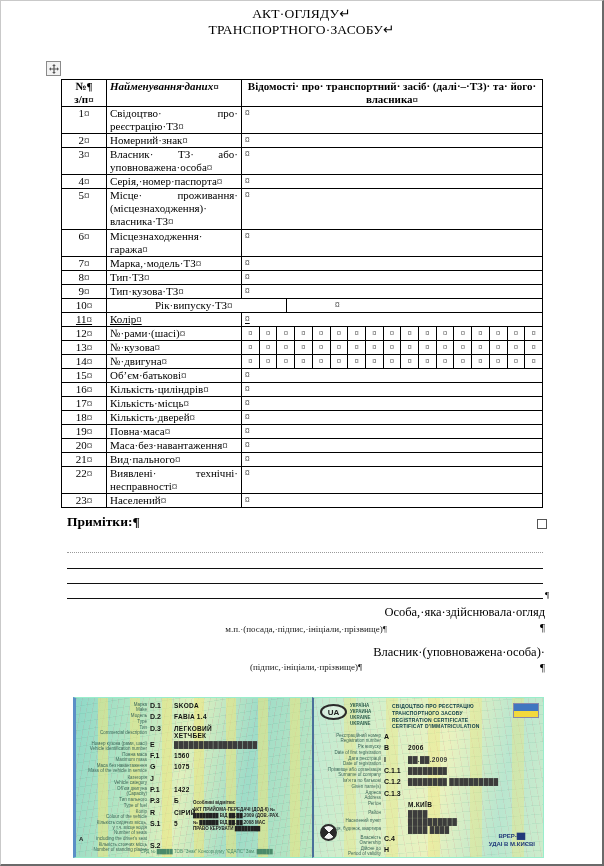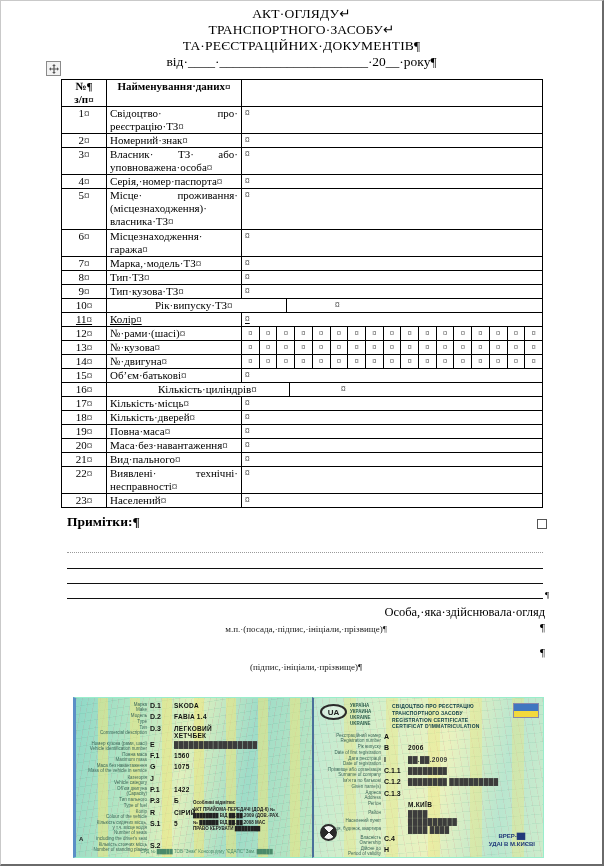--- a/index.html
+++ b/index.html
@@ -27,21 +27,21 @@
   .tc{padding:0 3px;}
   .tnum{width:45px;flex:0 0 45px;border-right:1px solid #000;text-align:center;}
   .tlabel{width:135px;flex:0 0 135px;border-right:1px solid #000;}
   .tlabel.just{text-align:justify;}
   .tvalue{flex:1;font-size:9.5px;}
   .tvalue.grid{display:flex;padding:0;}
   .vin{flex:1;border-right:1px solid #000;text-align:center;font-size:8.5px;line-height:13px;}
   .vin:last-child{border-right:none;}
   .thead{font-weight:bold;text-align:center;}
   .thead .tvalue{font-size:11px;}
-  .thead .tlabel{text-align:center;}
+  .thead .tlabel{text-align:left;font-style:italic;}
   
   .notes-heading{position:absolute;left:66px;top:513px;font-size:13.5px;font-weight:bold;}
   .resize-handle{position:absolute;left:536px;top:518px;width:10px;height:10px;border:1px solid #555;background:#fff;}
   .line{position:absolute;left:66px;width:476px;height:0;}
   .line.dotted{border-top:1px dotted #9a9a9a;}
   .line.solid{border-top:1px solid #111;}
   .line-mark{position:absolute;left:544px;font-size:9px;}
   .sig-row{position:absolute;left:66px;width:478px;display:flex;align-items:flex-end;font-size:12.5px;flex-direction:column;}
   .sig-fill{flex:1;border-bottom:1px solid #111;height:14px;}
   .sig-mark{font-size:11px;padding-left:1px;}
@@ -93,39 +93,38 @@
     text-align:center;white-space:pre-line;line-height:1.3;}
 </style>
 </head>
 <body>
 
 <div class="page">
 
   <div class="title-block">
     <div>АКТ·ОГЛЯДУ↵</div>
     <div>ТРАНСПОРТНОГО·ЗАСОБУ↵</div>
-    <div>ТА·РЕЄСТРАЦІЙНИХ·ДОКУМЕНТІВ¶</div>
   </div>
-  <div class="date-line">від·____·______________________·20__·року¶</div>
 
   <div class="move-handle">
     <span>
       <svg width="10" height="10" viewBox="0 0 10 10">
           <path d="M5 0 L6.8 2 H5.6 V4.4 H8 V3.2 L10 5 L8 6.8 V5.6 H5.6 V8 H6.8 L5 10 L3.2 8 H4.4 V5.6 H2 V6.8 L0 5 L2 3.2 V4.4 H4.4 V2 H3.2 Z" fill="#555"></path>
         </svg>
     </span>
   </div>
 
   <div class="t-table">
     <div class="trow thead" style="min-height:26px;">
       <div class="tc tnum">
         <div>№¶</div>
         <div>з/п¤</div>
       </div>
       <div class="tc tlabel">Найменування·даних¤</div>
+      <div class="tc tvalue">Відомості· про· транспортний· засіб· (далі·–·ТЗ)· та· його· власника¤</div>
     </div>
     <div id="table-body">
         <div class="trow" style="min-height: 27px;">
           <div class="tc tnum">1¤</div>
           <div class="tc tlabel just">Свідоцтво· про· реєстрацію·ТЗ¤</div>
           <div class="tc tvalue">¤</div>
         </div>
         <div class="trow" style="min-height: 13px;">
           <div class="tc tnum">2¤</div>
           <div class="tc tlabel">Номерний·знак¤</div>
@@ -243,21 +242,21 @@
             <div class="vin">¤</div>
             <div class="vin">¤</div>
             <div class="vin">¤</div>
           </div>
         </div>
         <div class="trow" style="min-height: 13px;">
           <div class="tc tnum">15¤</div>
           <div class="tc tlabel">Об’єм·батькові¤</div>
           <div class="tc tvalue">¤</div>
         </div>
-        <div class="trow" style="min-height: 13px; gap: 48px;">
+        <div class="trow" style="min-height: 13px;">
           <div class="tc tnum">16¤</div>
           <div class="tc tlabel">Кількість·циліндрів¤</div>
           <div class="tc tvalue">¤</div>
         </div>
         <div class="trow" style="min-height: 13px;">
           <div class="tc tnum">17¤</div>
           <div class="tc tlabel">Кількість·місць¤</div>
           <div class="tc tvalue">¤</div>
         </div>
         <div class="trow" style="min-height: 13px;">
@@ -303,20 +302,21 @@
   <div class="line-mark" style="top:589px;">¶</div>
 
   <div class="sig-row" style="top:604px;">
     <span>Особа,·яка·здійснювала·огляд</span>
     <span class="sig-fill"></span>
     <span class="sig-mark">¶</span>
   </div>
   <div class="caption" style="top:623px;">м.п.·(посада,·підпис,·ініціали,·прізвище)¶</div>
 
   <div class="sig-row" style="top:644px;">
+    <span>Власник·(уповноважена·особа)·</span>
     <span class="sig-fill"></span>
     <span class="sig-mark">¶</span>
   </div>
   <div class="caption" style="top:661px;">(підпис,·ініціали,·прізвище)¶</div>
 
   <div class="certs">
 
     <div class="cert cert-back">
       <div id="cert-back-rows">
           <div class="crow">

